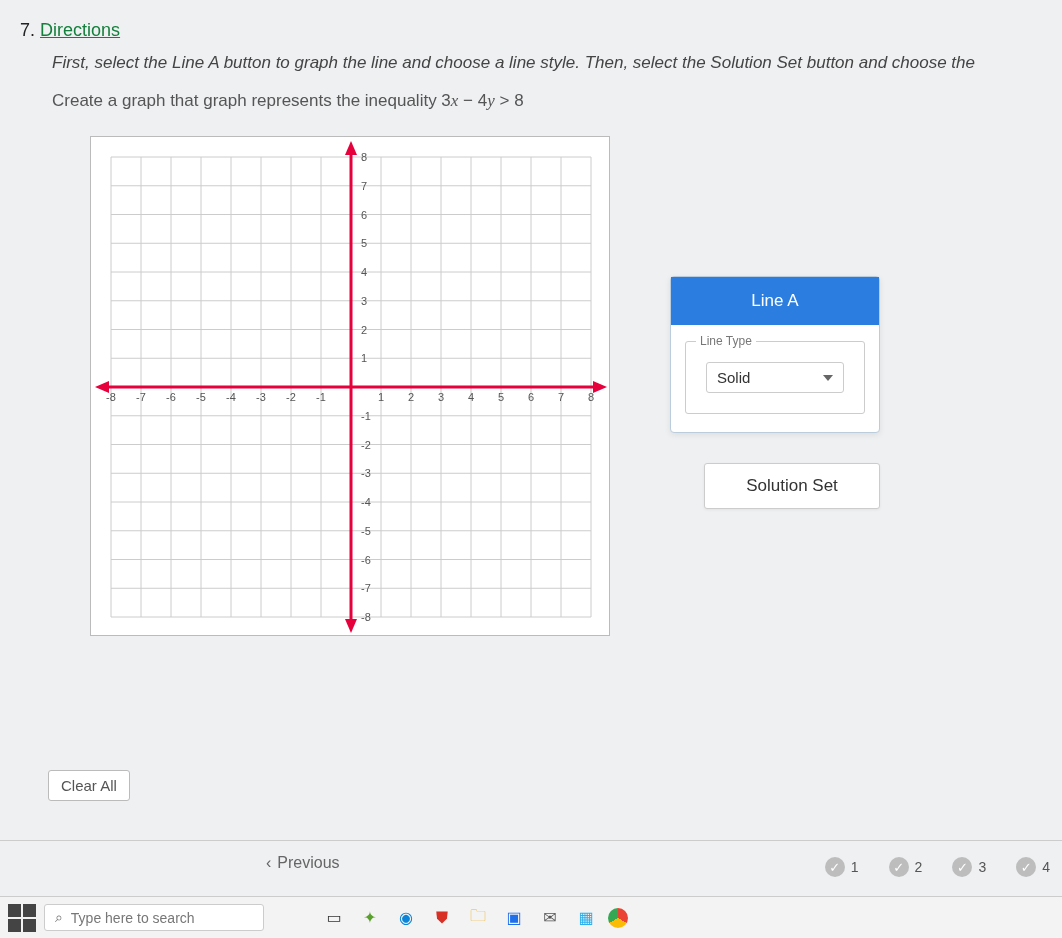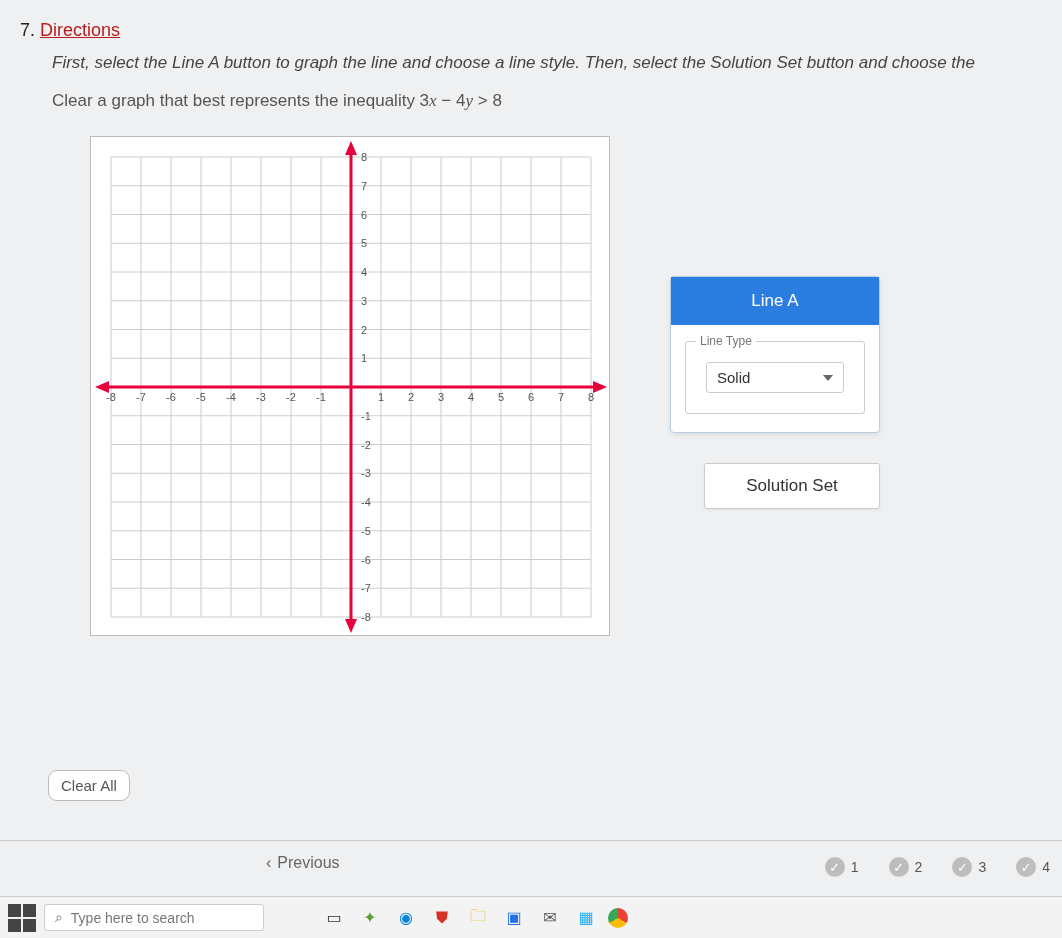--- a/index.html
+++ b/index.html
@@ -16,21 +16,21 @@
   .content {
     padding: 20px 20px 0 20px;
   }
   .qnum-line {
     font-size: 18px;
     color: #222;
     margin-bottom: 8px;
   }
   .directions-link {
     text-decoration: underline;
-    color: #b91c1c;
+    color: #15803d;
   }
   .instruction {
     font-style: italic;
     font-size: 17px;
     color: #444;
     margin: 12px 0 18px 32px;
   }
   .prompt {
     font-size: 17px;
     color: #555;
@@ -120,21 +120,21 @@
 
   .clear-all-btn {
     position: absolute;
     left: 48px;
     top: 770px;
     background: #fff;
     border: 1px solid #bbb;
     padding: 6px 12px;
     font-size: 15px;
     cursor: pointer;
-    border-radius: 9px;
+    border-radius: 3px;
     color: #555;
   }
 
   .footer-nav {
     position: absolute;
     left: 0; right: 0;
     top: 840px;
     border-top: 1px solid #ccc;
     padding: 12px 20px;
     display: flex;
@@ -216,21 +216,21 @@
 </head>
 <body>
 
 <div class="content">
   <div class="qnum-line">
     <span>7.</span>
     <span class="directions-link">Directions</span>
   </div>
   <div class="instruction">First, select the Line A button to graph the line and choose a line style. Then, select the Solution Set button and choose the</div>
   <div class="prompt">
-    <span>Clear a graph that best represents the inequality </span>
+    <span>Create a graph that graph represents the inequality </span>
     <span>3</span><span class="math-var">x</span><span> − </span><span>4</span><span class="math-var">y</span><span> &gt; </span><span>8</span>
   </div>
 
   <div class="main-row">
     <div class="graph-box">
       <svg width="520" height="500" viewBox="0 0 520 500">
         <g class="grid" id="grid-group">
             <line x1="20" x2="20" y1="20" y2="480" class="grid-line"></line>
             <line y1="480" y2="480" x1="20" x2="500" class="grid-line"></line>
             <line x1="50" x2="50" y1="20" y2="480" class="grid-line"></line>

